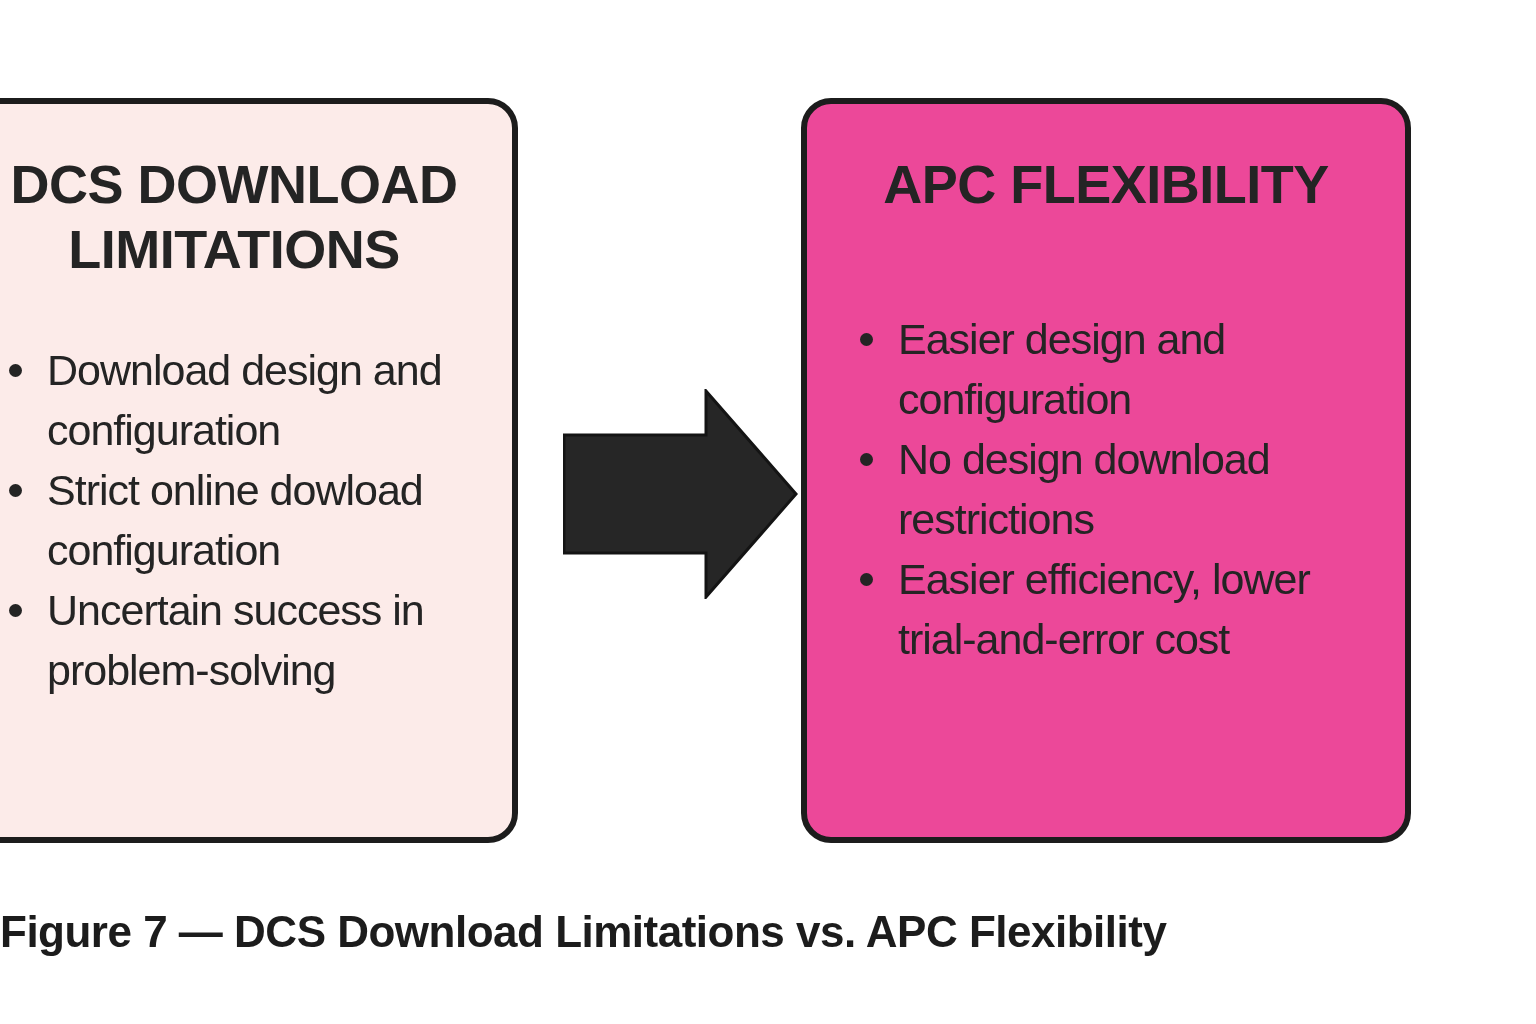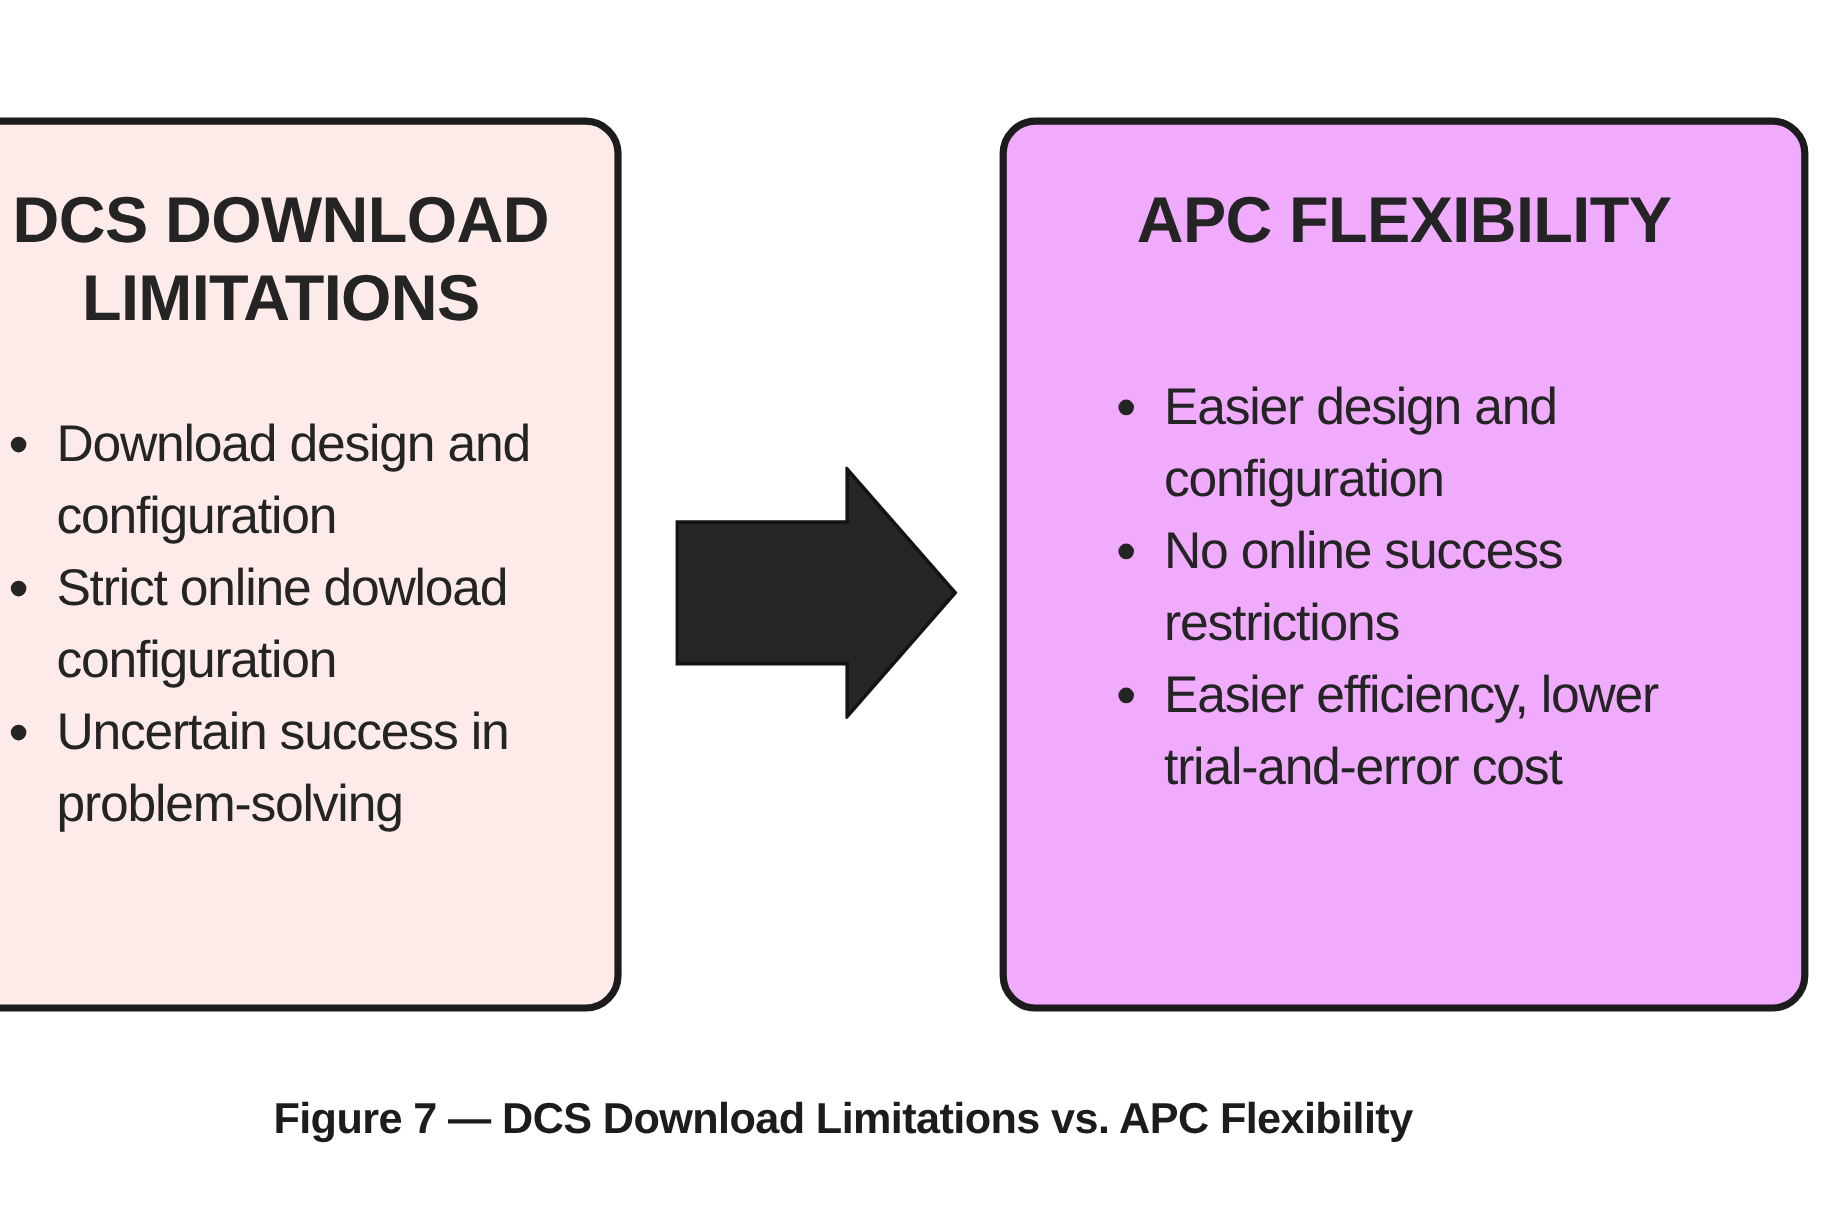--- a/index.html
+++ b/index.html
@@ -24,40 +24,40 @@
     border: 6px solid #1c1c1c;
     border-radius: 30px;
     box-sizing: border-box;
   }
   .box-left {
     left: -50px;
     width: 568px;
     background: #fcebe9;
   }
   .box-right {
-    left: 833px;
-    width: 674px;
-    background: #f0abfc;
+    left: 801px;
+    width: 610px;
+    background: #ec4899;
   }
   .box-title {
     margin: 48px 10px 0 10px;
     text-align: center;
     font-size: 54px;
     line-height: 65px;
     font-weight: bold;
     letter-spacing: -0.5px;
     color: #242424;
   }
   .bullet-list {
     list-style: none;
     margin: 0;
     padding: 0 0 0 91px;
   }
   .box-left .bullet-list { margin-top: 58px; }
-  .box-right .bullet-list { margin-top: 92px; margin-left: 40px; }
+  .box-right .bullet-list { margin-top: 92px; }
   .bullet-item {
     position: relative;
     font-size: 43px;
     line-height: 60px;
     letter-spacing: -1px;
     width: 430px;
     color: #242424;
   }
   .bullet-dot {
     position: absolute;
@@ -73,22 +73,22 @@
     left: 563px;
     top: 389px;
     width: 235px;
     height: 210px;
   }
   .figure-caption {
     position: absolute;
     left: 0;
     top: 903px;
     width: 1405px;
-    text-align: center;
-    font-size: 36px;
+    text-align: left;
+    font-size: 44px;
     line-height: 58px;
     font-weight: bold;
     letter-spacing: -0.5px;
     color: #1c1c1c;
   }
 </style>
 </head>
 <body>
 
 <div class="canvas">
@@ -119,21 +119,21 @@
 
   <div class="box box-right">
     <div class="box-title">APC FLEXIBILITY</div>
     <ul class="bullet-list">
       <li class="bullet-item">
         <span class="bullet-dot"></span>
         <span>Easier design and configuration</span>
       </li>
       <li class="bullet-item">
         <span class="bullet-dot"></span>
-        <span>No online success restrictions</span>
+        <span>No design download restrictions</span>
       </li>
       <li class="bullet-item">
         <span class="bullet-dot"></span>
         <span>Easier efficiency, lower trial-and-error cost</span>
       </li>
     </ul>
   </div>
 
   <div class="figure-caption">Figure 7 — DCS Download Limitations vs. APC Flexibility</div>
 

